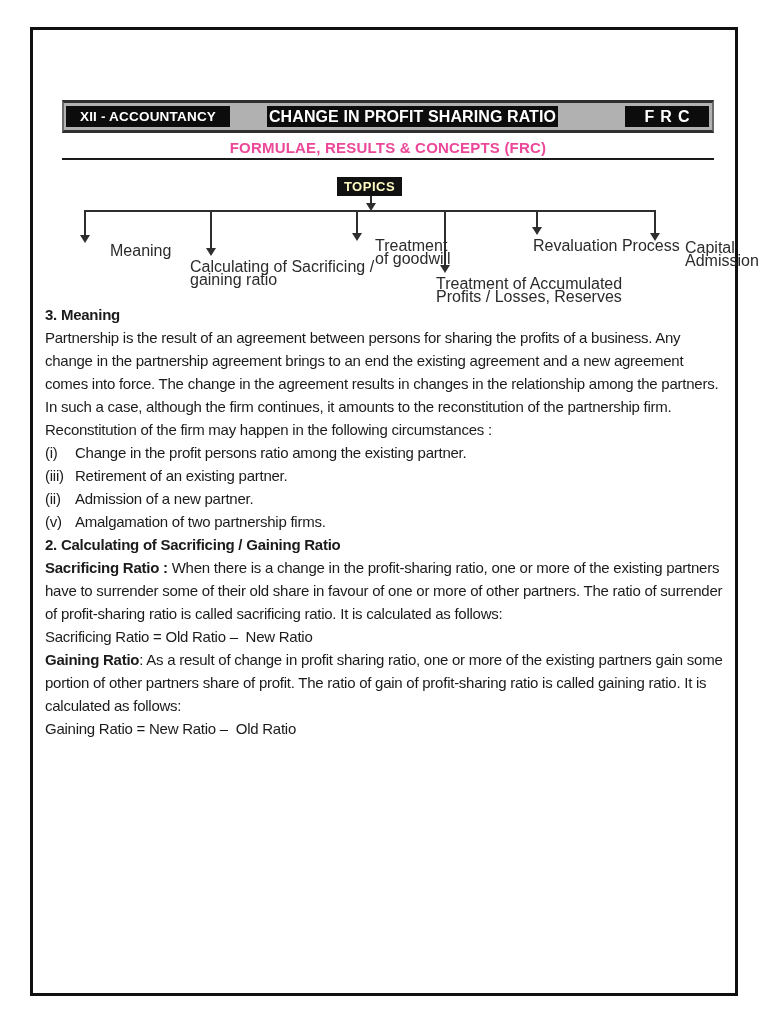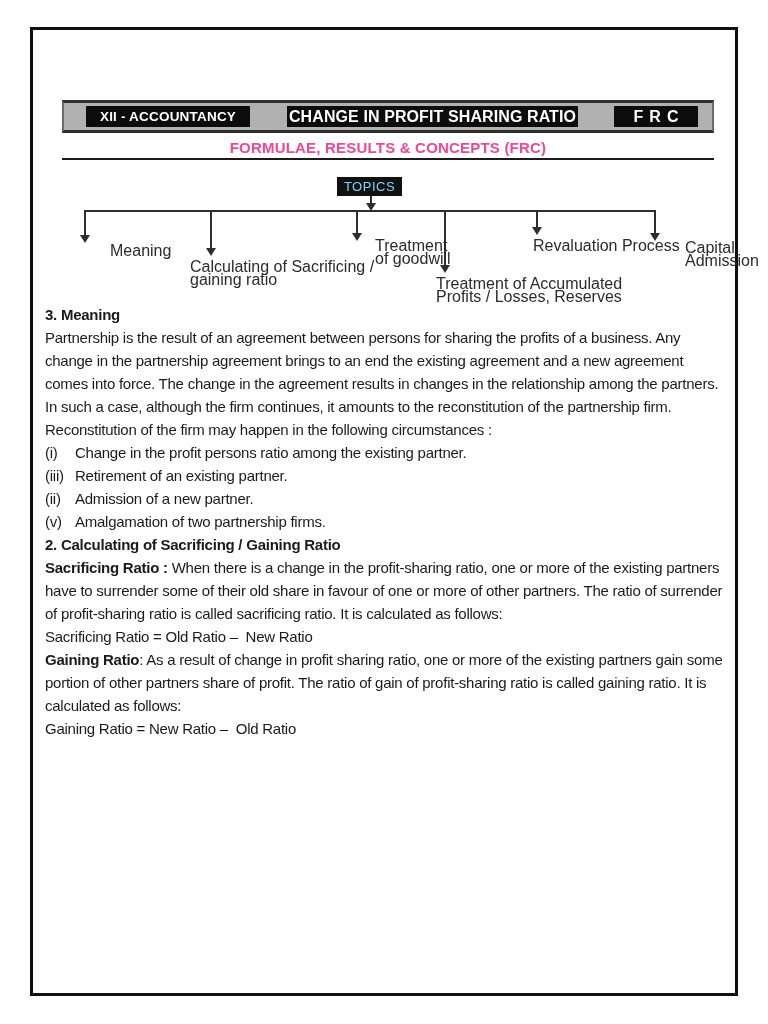--- a/index.html
+++ b/index.html
@@ -9,32 +9,32 @@
   .page-frame { position:absolute; left:30px; top:27px; width:708px; height:969px;
                 border:3px solid #101010; background:#fff; }
 
   
   .header-bar { position:absolute; left:62px; top:100px; width:652px; height:33px;
                 background:#b1b1b1;
                 border-top:3px solid #2f2f2f; border-bottom:3px solid #2f2f2f;
                 border-left:2px solid #6b6b6b; border-right:2px solid #6b6b6b; }
   .hbox { position:absolute; top:3px; height:21px; background:#0c0c0c; color:#ffffff;
           font-weight:bold; display:flex; align-items:center; justify-content:center;
-          white-space:nowrap;margin-left:20px; }
+          white-space:nowrap; }
   .hbox-course  { left:2px;   width:164px; font-size:13.5px; letter-spacing:0.2px; }
   .hbox-chapter { left:203px; width:291px; font-size:16px;   letter-spacing:0.1px; }
-  .hbox-frc     { left:530px; width:84px;  font-size:16px;   letter-spacing:6px; text-indent:6px; }
+  .hbox-frc     { left:561px; width:84px;  font-size:16px;   letter-spacing:6px; text-indent:6px; }
 
   .subtitle { position:absolute; left:62px; top:139px; width:652px; text-align:center;
               font-size:15px; font-weight:bold; color:#ec4899; letter-spacing:0.2px; }
   .subtitle-rule { position:absolute; left:62px; top:158px; width:652px; height:2px; background:#1a1a1a; }
 
   
   .topics-box { position:absolute; left:337px; top:177px; width:65px; height:19px;
-                background:#111; color:#7dd3fc; font-size:13px; font-weight:normal;
+                background:#111; color:#fef9c3; font-size:13px; font-weight:bold;
                 display:flex; align-items:center; justify-content:center; letter-spacing:0.5px; }
   .vline { position:absolute; width:2px; background:#2e2e2e; }
   .hline { position:absolute; left:85px; top:210px; width:571px; height:2px; background:#2e2e2e; }
   .ahead { position:absolute; width:0; height:0;
            border-left:5px solid transparent; border-right:5px solid transparent;
            border-top:8px solid #2e2e2e; }
   .root-line { left:370px; top:196px; height:8px; }
   .root-head { left:366px; top:203px; }
   .v1 { left:84px;  top:210px; height:26px; }  .h1 { left:80px;  top:235px; }
   .v2 { left:210px; top:210px; height:39px; }  .h2 { left:206px; top:248px; }

